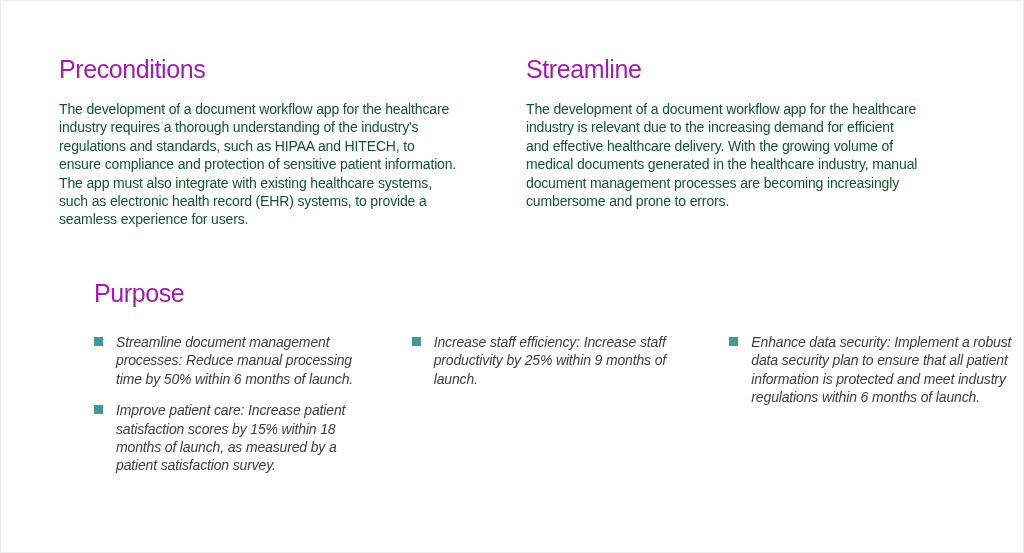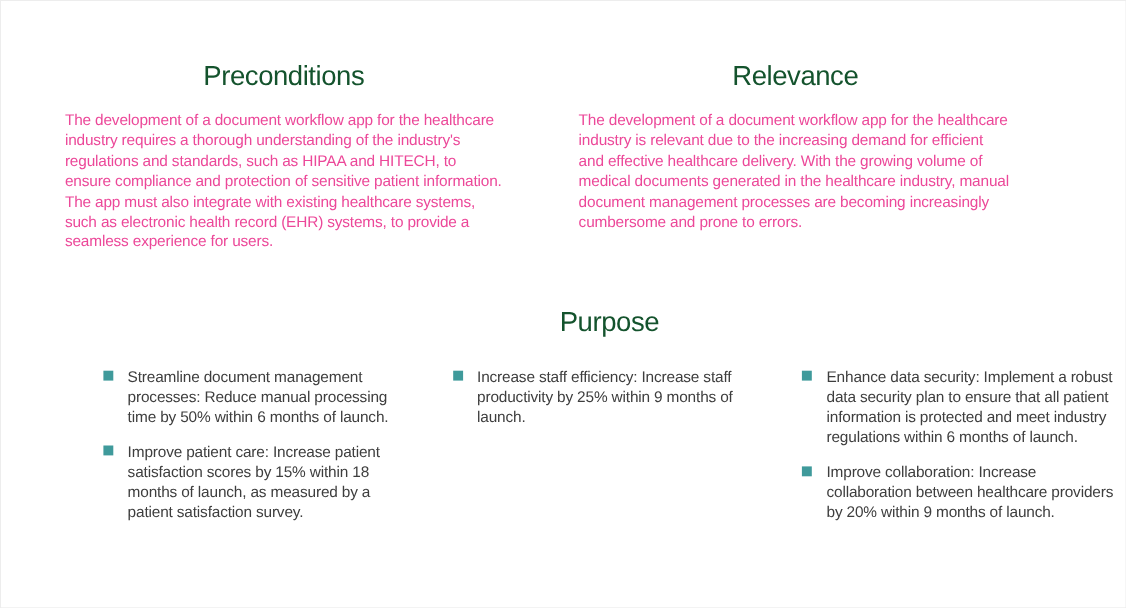--- a/index.html
+++ b/index.html
@@ -13,50 +13,50 @@
     color: #3e3e3e;
     overflow: hidden;
     border: 1px solid #ededed;
   }
   .slide { position: absolute; inset: 0; background: #ffffff; }
 
   h2.section-title {
     font-size: 25px;
     font-weight: 400;
     letter-spacing: -0.4px;
-    color: #14532d;
+    color: #a21caf;
     line-height: 31px;
-    text-align: center;
   }
 
   .section-body {
     margin-top: 15px;
     font-size: 14px;
     letter-spacing: -0.15px;
     line-height: 18.4px;
-    color: #ec4899;
+    color: #14532d;
   }
 
   .sec-preconditions { position: absolute; left: 58px; top: 53px; width: 398px; }
   .sec-relevance     { position: absolute; left: 525px; top: 53px; width: 394px; }
   .sec-purpose       { position: absolute; left: 57px; top: 277px; width: 920px; margin-left: 36px; }
 
   .purpose-grid {
     margin-top: 24px;
     display: flex;
     gap: 33px;
   }
   .purpose-col {
     width: 285px;
     list-style: none;
   }
   .purpose-item {
     display: flex;
     align-items: flex-start;
     margin-bottom: 13px;
+    font-style: italic;
   }
   .bullet {
     flex: 0 0 auto;
     width: 9px;
     height: 9px;
     margin-top: 4px;
     background: #3f9a9b;
   }
   .item-text {
     margin-left: 13px;
@@ -70,21 +70,21 @@
 <body>
 
 <div class="slide">
 
   <section class="sec-preconditions">
     <h2 class="section-title">Preconditions</h2>
     <p class="section-body">The development of a document workflow app for the healthcare industry requires a thorough understanding of the industry's regulations and standards, such as HIPAA and HITECH, to ensure compliance and protection of sensitive patient information. The app must also integrate with existing healthcare systems, such as electronic health record (EHR) systems, to provide a seamless experience for users.</p>
   </section>
 
   <section class="sec-relevance">
-    <h2 class="section-title">Relevance</h2>
+    <h2 class="section-title">Streamline</h2>
     <p class="section-body">The development of a document workflow app for the healthcare industry is relevant due to the increasing demand for efficient and effective healthcare delivery. With the growing volume of medical documents generated in the healthcare industry, manual document management processes are becoming increasingly cumbersome and prone to errors.</p>
   </section>
 
   <section class="sec-purpose">
     <h2 class="section-title">Purpose</h2>
 
     <div class="purpose-grid">
 
       <ul class="purpose-col">
         <li class="purpose-item">
@@ -102,22 +102,18 @@
           <span class="bullet" style="background: rgb(63, 154, 155);"></span>
           <span class="item-text">Increase staff efficiency: Increase staff productivity by 25% within 9 months of launch.</span>
         </li>
       </ul>
 
       <ul class="purpose-col">
         <li class="purpose-item">
           <span class="bullet" style="background: rgb(63, 154, 155);"></span>
           <span class="item-text">Enhance data security: Implement a robust data security plan to ensure that all patient information is protected and meet industry regulations within 6 months of launch.</span>
         </li>
-        <li class="purpose-item">
-          <span class="bullet" style="background: rgb(63, 154, 155);"></span>
-          <span class="item-text">Improve collaboration: Increase collaboration between healthcare providers by 20% within 9 months of launch.</span>
-        </li>
       </ul>
 
     </div>
   </section>
 
 </div>
 
 </body></html>

